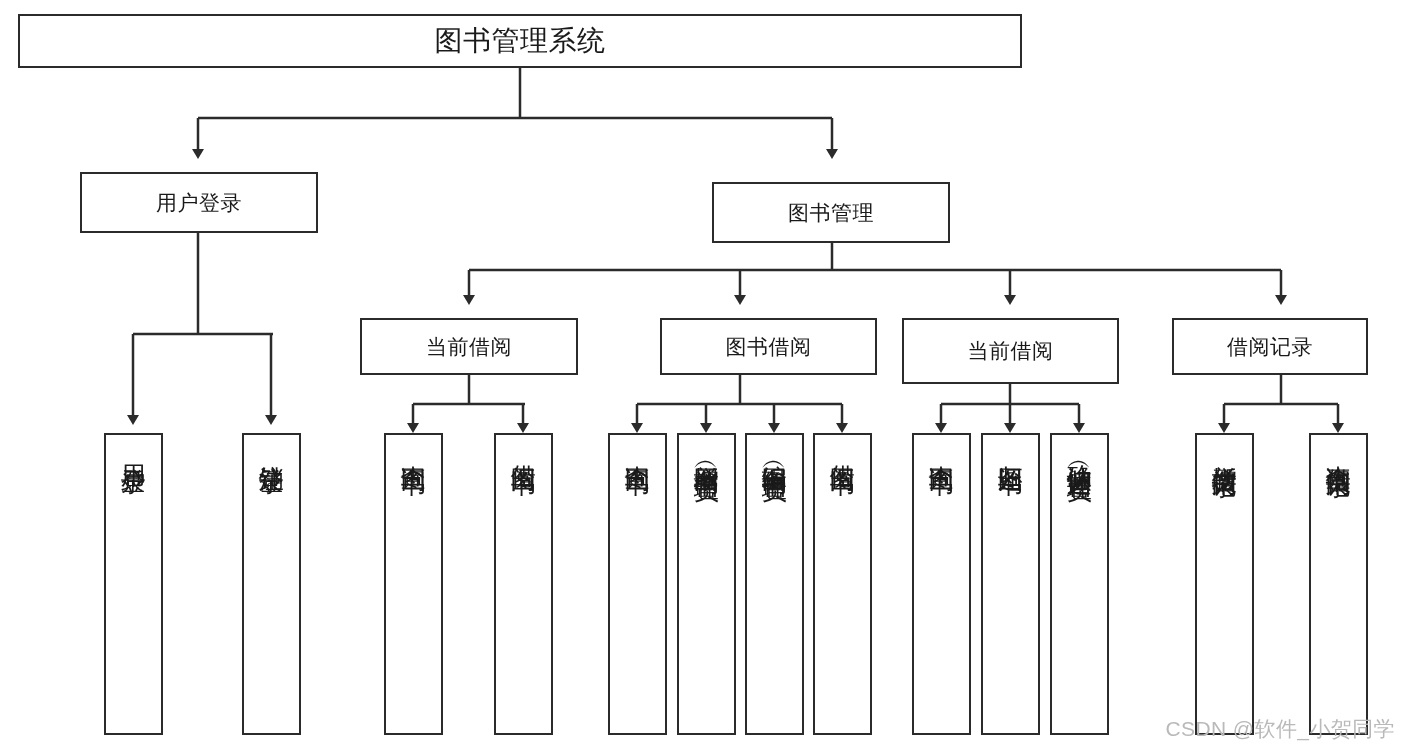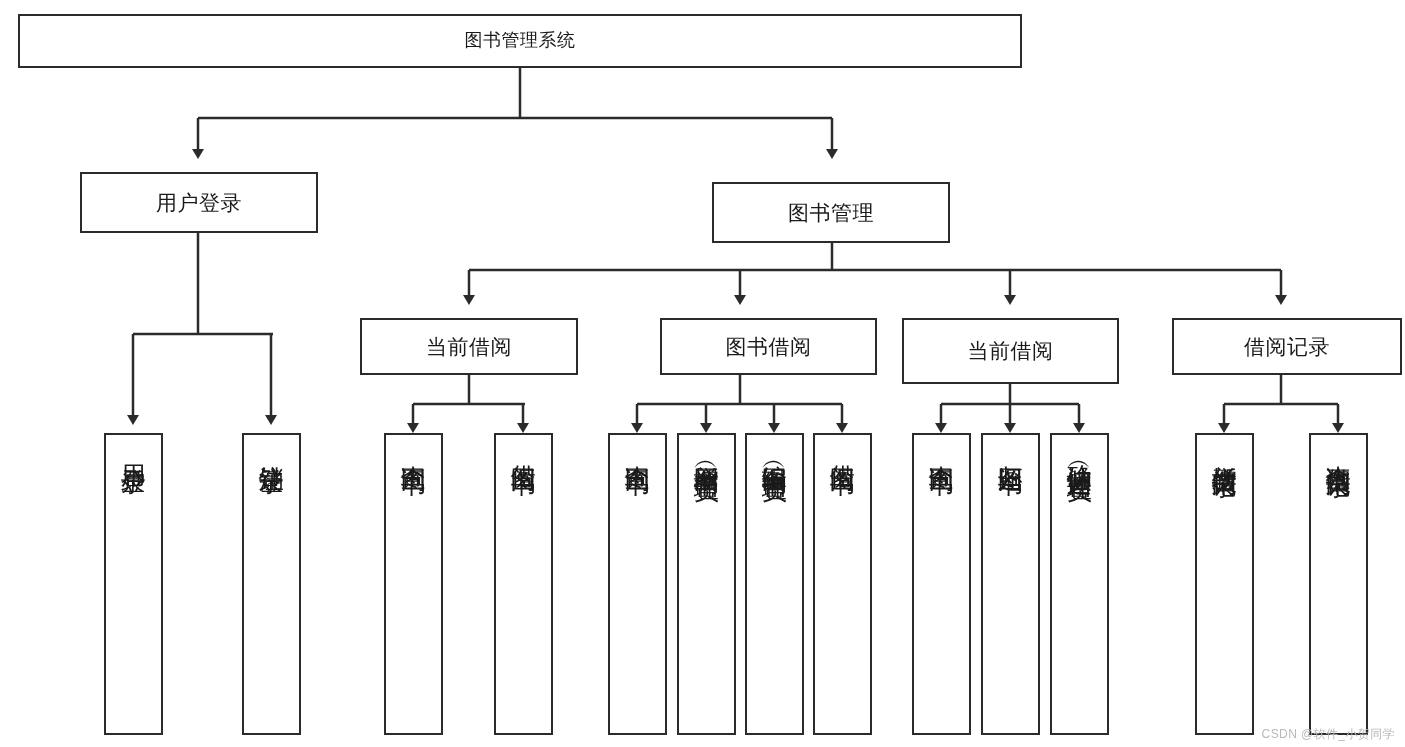--- a/index.html
+++ b/index.html
@@ -43,35 +43,35 @@
     padding-top: 10px;
   }
   .node.vertical .label {
     writing-mode: vertical-rl;
     text-orientation: upright;
     font-size: 25px;
     line-height: 1.05;
     letter-spacing: 2px;
   }
   .node.root .label {
-    font-size: 18px;
+    font-size: 28px;
   }
   #wires {
     position: absolute;
     left: 0;
     top: 0;
     width: 1405px;
     height: 747px;
     pointer-events: none;
   }
   #watermark {
     position: absolute;
     right: 10px;
     bottom: 4px;
-    font-size: 12px;
+    font-size: 21px;
     color: #b9b9b9;
     white-space: nowrap;
     letter-spacing: 0.4px;
   }
 </style>
 </head>
 <body>
 
 <div id="canvas">
 
@@ -142,21 +142,21 @@
   </div>
 
   <div class="node horizontal" style="left:660px; top:318px; width:217px; height:57px;">
     <span class="label">图书借阅</span>
   </div>
 
   <div class="node horizontal" style="left:902px; top:318px; width:217px; height:66px;">
     <span class="label">当前借阅</span>
   </div>
 
-  <div class="node horizontal" style="left:1172px; top:318px; width:230px; height:57px;justify-content:center;">
+  <div class="node horizontal" style="left:1172px; top:318px; width:196px; height:57px;justify-content:center;">
     <span class="label">借阅记录</span>
   </div>
 
   <div class="node vertical" style="left:104px; top:433px; width:59px; height:302px;">
     <span class="label">用户登录</span>
   </div>
 
   <div class="node vertical" style="left:242px; top:433px; width:59px; height:302px;">
     <span class="label">注销登录</span>
   </div>

